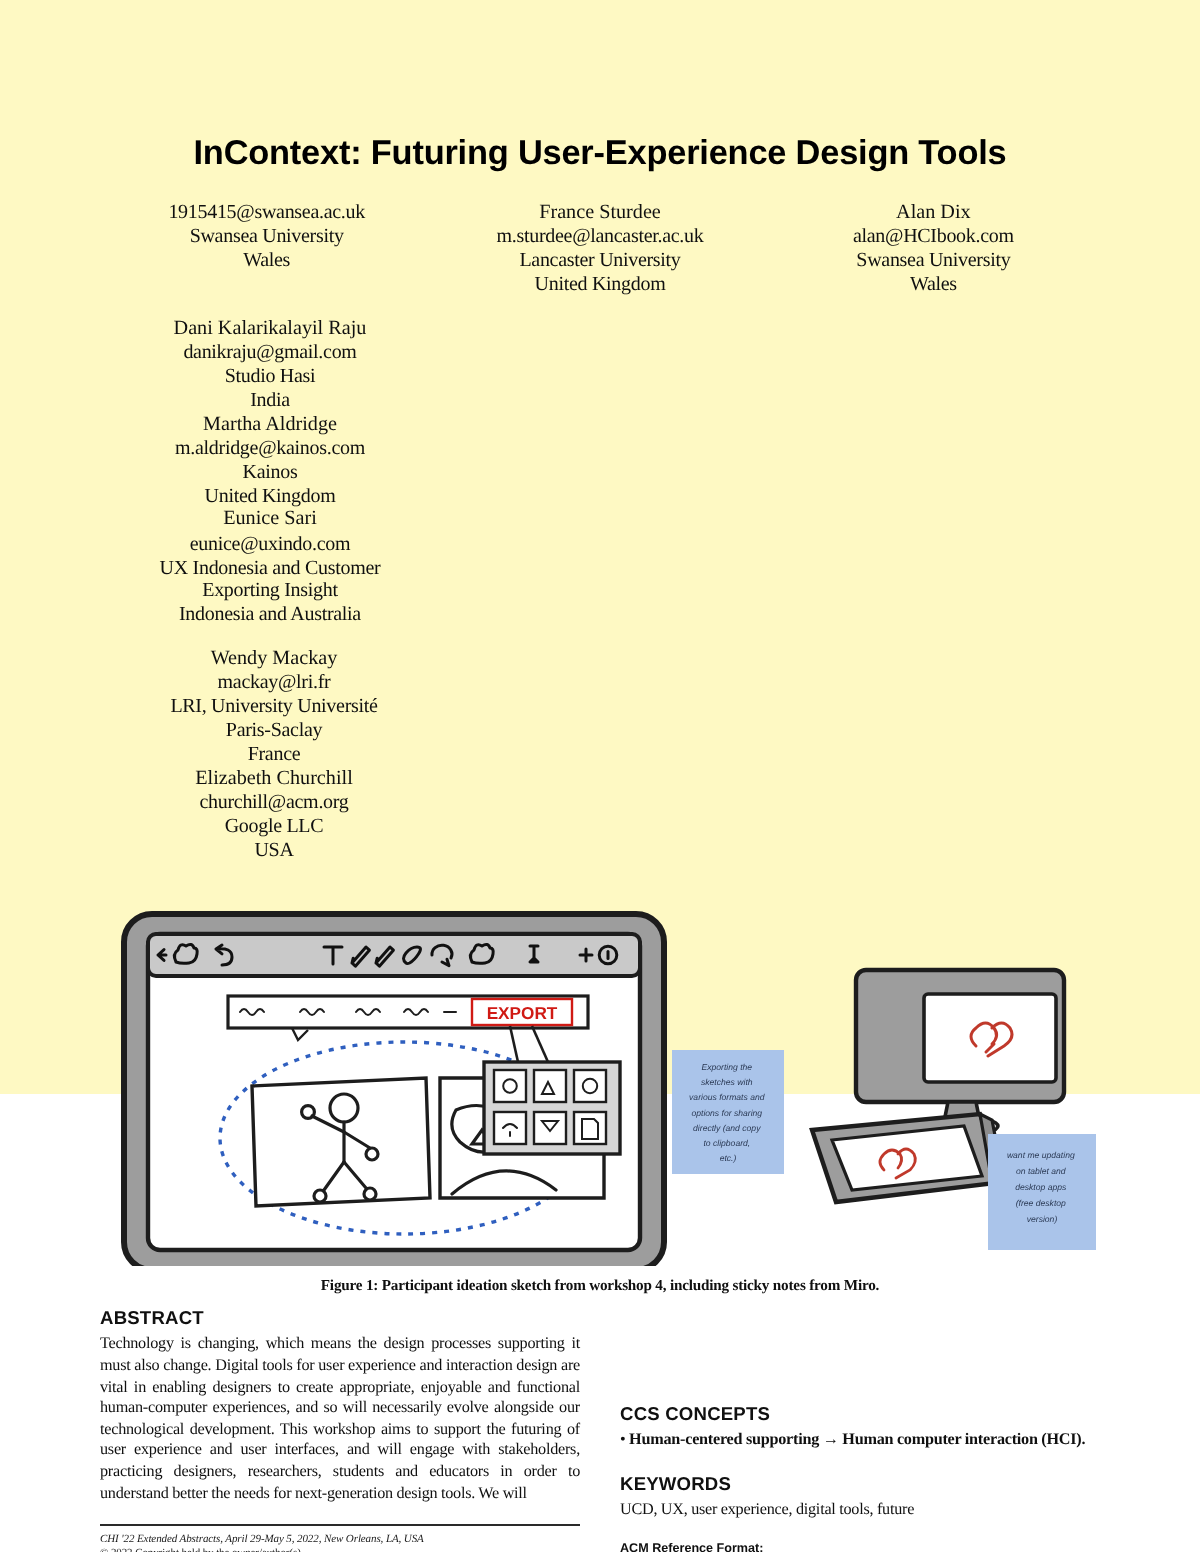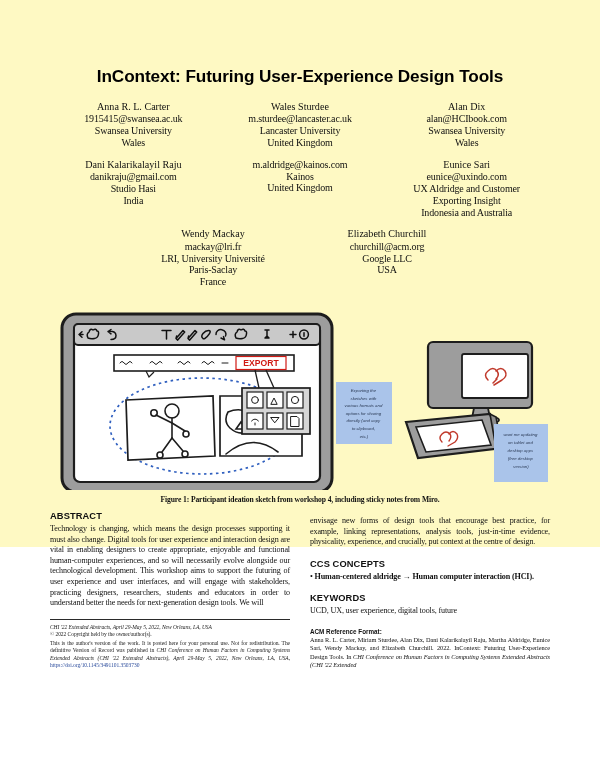--- a/index.html
+++ b/index.html
@@ -56,22 +56,22 @@
   .author-row.row2 .author-block { width: 166px; }
   .author-row.row3 .author-block { width: 166px; margin: 0 2px; }
   .author-name {
     font-size: 10.1px;
     margin-bottom: 0.5px;
   }
   .author-line {
     font-size: 10px;
     letter-spacing: -0.15px;
   }
-  .author-row.row2 { margin-top: 10px; }
-  .author-row.row3 { margin-top: 10px; }
+  .author-row.row2 { margin-top: 10px; flex-direction: column; }
+  .author-row.row3 { margin-top: 10px; flex-direction: column; }
 
   
   .figure-wrap {
     margin-top: 16px;
     width: 500px;
     height: 186px;
     position: relative;
   }
   .figure-canvas {
     position: absolute;
@@ -172,55 +172,55 @@
 </head>
 <body>
 
 <div class="page">
   <div class="content">
 
     <h1 class="title">InContext: Futuring User-Experience Design Tools</h1>
 
     <div class="author-row row1">
       <div class="author-block">
-        <div class="author-name">Anna R. L. Carter</div>
         <div class="author-line">1915415@swansea.ac.uk</div>
         <div class="author-line">Swansea University</div>
         <div class="author-line">Wales</div>
       </div>
       <div class="author-block">
-        <div class="author-name">Wales Sturdee</div>
+        <div class="author-name">France Sturdee</div>
         <div class="author-line">m.sturdee@lancaster.ac.uk</div>
         <div class="author-line">Lancaster University</div>
         <div class="author-line">United Kingdom</div>
       </div>
       <div class="author-block">
         <div class="author-name">Alan Dix</div>
         <div class="author-line">alan@HCIbook.com</div>
         <div class="author-line">Swansea University</div>
         <div class="author-line">Wales</div>
       </div>
     </div>
 
     <div class="author-row row2">
       <div class="author-block">
         <div class="author-name">Dani Kalarikalayil Raju</div>
         <div class="author-line">danikraju@gmail.com</div>
         <div class="author-line">Studio Hasi</div>
         <div class="author-line">India</div>
       </div>
       <div class="author-block">
+        <div class="author-name">Martha Aldridge</div>
         <div class="author-line">m.aldridge@kainos.com</div>
         <div class="author-line">Kainos</div>
         <div class="author-line">United Kingdom</div>
       </div>
       <div class="author-block">
         <div class="author-name">Eunice Sari</div>
         <div class="author-line">eunice@uxindo.com</div>
-        <div class="author-line">UX Aldridge and Customer</div>
+        <div class="author-line">UX Indonesia and Customer</div>
         <div class="author-line">Exporting Insight</div>
         <div class="author-line">Indonesia and Australia</div>
       </div>
     </div>
 
     <div class="author-row row3">
       <div class="author-block">
         <div class="author-name">Wendy Mackay</div>
         <div class="author-line">mackay@lri.fr</div>
         <div class="author-line">LRI, University Université</div>
@@ -389,25 +389,24 @@
 
         <div class="footer-block">
           <hr class="footer-rule">
           <p class="footer-line it">CHI '22 Extended Abstracts, April 29-May 5, 2022, New Orleans, LA, USA</p>
           <p class="footer-line">© 2022 Copyright held by the owner/author(s).</p>
           <p class="footer-para"><span>This is the author's version of the work. It is posted here for your personal use. Not for redistribution. The definitive Version of Record was published in </span><i>CHI Conference on Human Factors in Computing Systems Extended Abstracts (CHI '22 Extended Abstracts), April 29-May 5, 2022, New Orleans, LA, USA</i><span>, </span><a class="doi-link" href="#">https://doi.org/10.1145/3491101.3503730</a></p>
         </div>
       </div>
 
       <div class="col right">
-        <p class="body">envisage new forms of design tools that encourage best practice, for example, linking representations, analysis tools, just-in-time evidence, physicality, experience, and crucially, put context at the centre of design.</p>
 
         <h2 class="sec spaced">CCS CONCEPTS</h2>
         <p class="body ccs"><span>•</span>
-           <span class="ccs-item">Human-centered aldridge</span>
+           <span class="ccs-item">Human-centered supporting</span>
            <span class="arrow">→</span>
            <span class="ccs-item">Human computer interaction (HCI).</span></p>
 
         <h2 class="sec spaced">KEYWORDS</h2>
         <p class="body">UCD, UX, user experience, digital tools, future</p>
 
         <div class="acm-ref">
           <p class="acm-ref-title">ACM Reference Format:</p>
           <p class="acm-ref-body"><span>Anna R. L. Carter, Miriam Sturdee, Alan Dix, Dani Kalarikalayil Raju, Martha Aldridge, Eunice Sari, Wendy Mackay, and Elizabeth Churchill. 2022. InContext: Futuring User-Experience Design Tools. In </span><i>CHI Conference on Human Factors in Computing Systems Extended Abstracts (CHI '22 Extended</i></p>
         </div>

